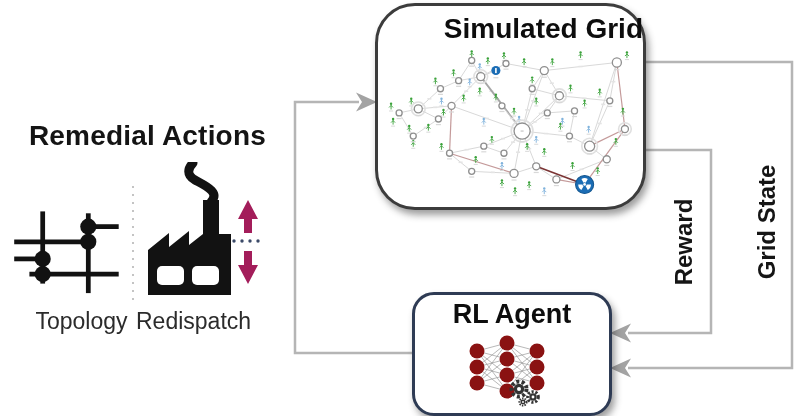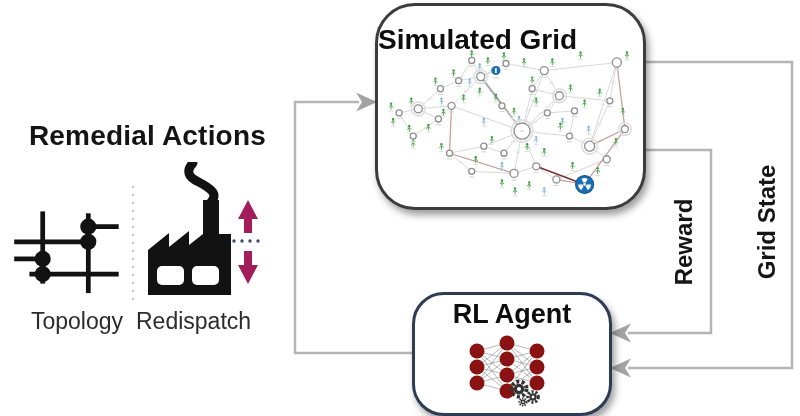--- a/index.html
+++ b/index.html
@@ -8,28 +8,28 @@
   .abs{position:absolute;}
   
   #remedial-heading{left:6px;top:120px;width:260px;text-align:right;
       font-size:28px;font-weight:700;color:#141414;letter-spacing:0.2px;}
   #topology-icon-wrap{left:8px;top:200px;width:115px;height:95px;}
   #action-divider{left:132px;top:186px;width:2px;height:118px;
       background:repeating-linear-gradient(to bottom,#c4c4c4 0 2px,transparent 2px 8px);}
   #factory-icon-wrap{left:142px;top:162px;width:95px;height:140px;}
   #redispatch-arrows-wrap{left:228px;top:192px;width:40px;height:100px;}
   .action-label{top:308px;width:115px;text-align:center;font-size:23px;color:#2b2b2b;}
-  #topology-label{left:8px;text-align:right;}
+  #topology-label{left:24px;}
   #redispatch-label{left:136px;}
   
   .node-box{position:absolute;background:#ffffff;box-shadow:3px 5px 7px rgba(40,40,40,0.45);}
   #sim-grid-box{left:375px;top:3px;width:265px;height:201px;border:3.5px solid #3c3c3c;border-radius:40px;}
-  #sim-grid-title{left:0;right:0;top:18px;text-align:left;font-size:28px;font-weight:700;color:#0d0d0d;}
+  #sim-grid-title{left:0;right:0;top:7px;text-align:right;font-size:28px;font-weight:700;color:#0d0d0d;}
   #network-svg{position:absolute;left:5px;top:44px;}
-  #rl-agent-box{left:412px;top:292px;width:194px;height:118px;border:3.5px solid #2e3b54;border-radius:32px;}
+  #rl-agent-box{left:412px;top:292px;width:194px;height:118px;border:3.5px solid #2e3b54;border-radius:22px;}
   #rl-agent-title{left:0;right:0;top:4px;text-align:center;font-size:27px;font-weight:700;color:#0d0d0d;}
   #nn-svg{position:absolute;left:48px;top:36px;}
   
   .vlabel{position:absolute;width:160px;height:28px;line-height:28px;text-align:center;
       font-size:24px;font-weight:700;color:#151515;transform:rotate(-90deg);white-space:nowrap;}
   #reward-label{left:604px;top:228px;}
   #grid-state-label{left:687px;top:208px;}
   #flow-arrows{left:0;top:0;}
 </style>
 </head>

